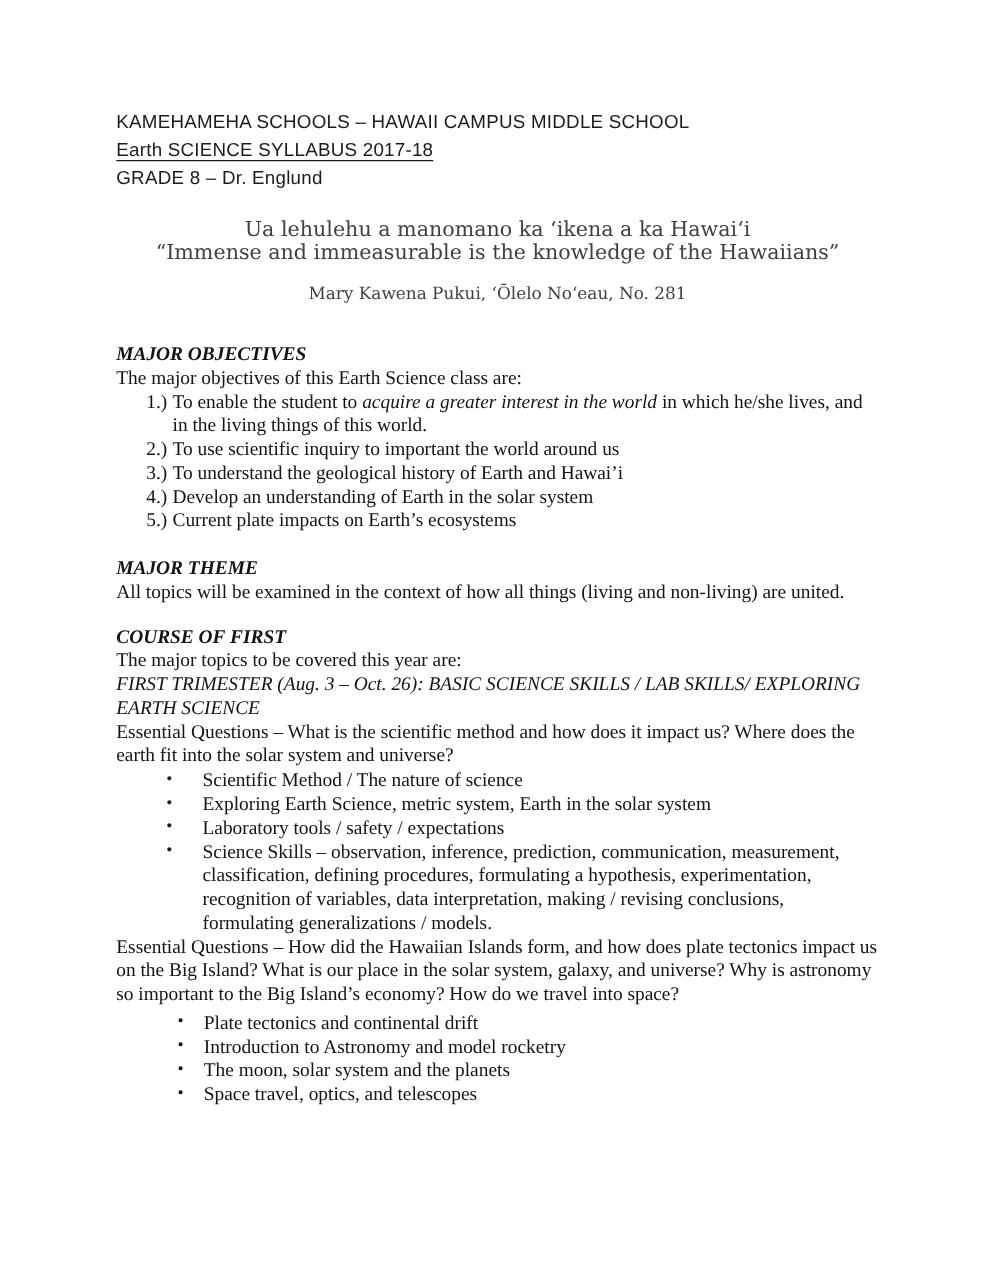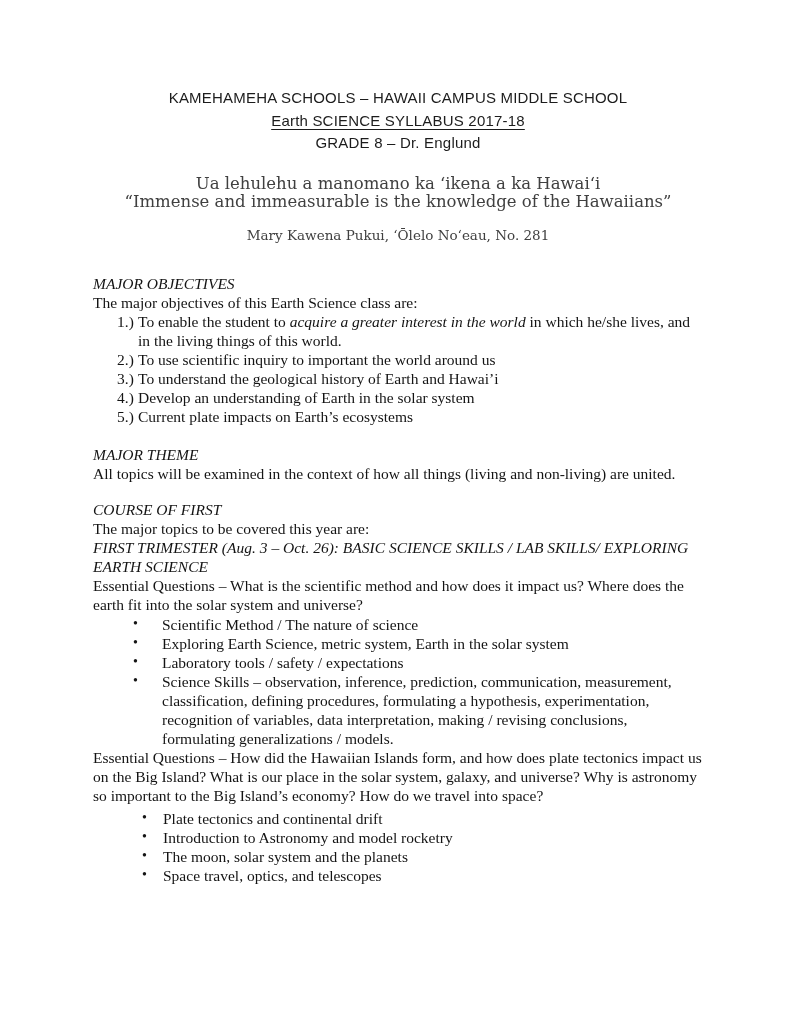--- a/index.html
+++ b/index.html
@@ -12,21 +12,20 @@
     color: #141414;
     padding: 87px 88px 0 93px;
     font-family: "Liberation Serif", serif;
     font-size: 15.5px;
     line-height: 19px;
     overflow: hidden;
   }
 
   
   .doc-header {
-    text-align: center;
     font-family: "Liberation Sans", sans-serif;
     font-size: 15px;
     line-height: 22.5px;
     letter-spacing: 0.2px;
     color: #1c1c1c;
   }
   .doc-header .underlined { text-decoration: underline; text-underline-offset: 3px; }
 
   
   .proverb {
@@ -35,21 +34,21 @@
     font-family: "DejaVu Serif", serif;
     color: #404040;
   }
   .proverb .line { font-size: 16.5px; line-height: 18.5px; }
   .proverb .attr { font-size: 13.5px; line-height: 17px; margin-top: 15px; text-align: center; }
 
   
   p, h2 { margin: 0; padding: 0; }
   .section-heading {
     font-size: 15.5px;
-    font-weight: normal;
+    font-weight: bold;
     font-style: italic;
     line-height: 19px;
   }
   .objectives { margin-top: 30px; }
   .theme      { margin-top: 19px; }
   .course     { margin-top: 17px; }
 
   ol.num-list { list-style: none; margin: 0; padding: 0; }
   ol.num-list li { position: relative; padding-left: 45px; }
   ol.num-list .num { position: absolute; left: 24px; top: 0; }

